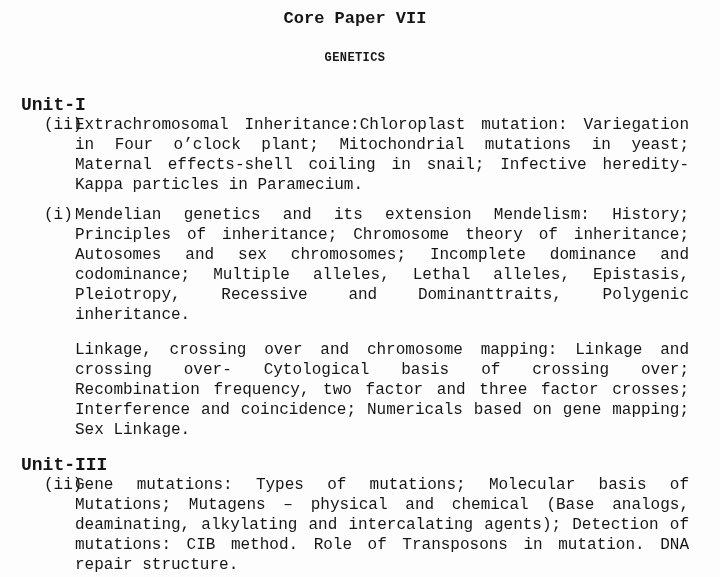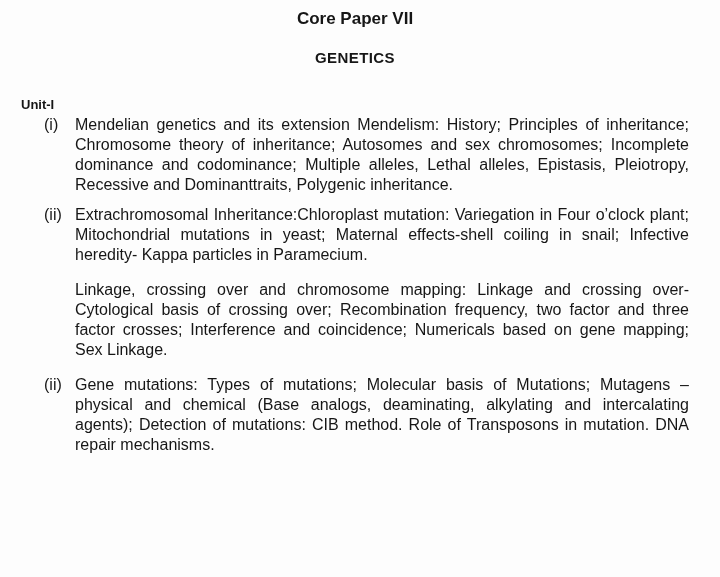--- a/index.html
+++ b/index.html
@@ -7,45 +7,45 @@
     padding: 0;
     background: #fdfdfd;
   }
   .page {
     position: relative;
     box-sizing: border-box;
     width: 720px;
     height: 577px;
     background: #fdfdfd;
     color: #161616;
-    font-family: Liberation Sans, sans-serif;
+    font-family: Liberation Mono, monospace;
     padding: 8px 31px 0 21px;
     overflow: hidden;
   }
   .doc-title {
     margin: 0;
     text-align: center;
     font-size: 17px;
     font-weight: bold;
     line-height: 22px;
   }
   .doc-subtitle {
     margin: 17px 0 26px 0;
     text-align: center;
-    font-size: 15px;
+    font-size: 12px;
     font-weight: bold;
     line-height: 22px;
     letter-spacing: 0.4px;
   }
   .unit {
     margin-top: 15px;
   }
   .unit-heading {
     margin: 0;
-    font-size: 13px;
+    font-size: 18px;
     font-weight: bold;
     line-height: 20px;
   }
   .item {
     margin: 0 0 10px 54px;
     text-align: justify;
     font-size: 16px;
     line-height: 20px;
   }
   .marker {
@@ -58,25 +58,26 @@
 </head>
 <body>
 
 <div class="page">
 
   <div class="doc-title">Core Paper VII</div>
   <div class="doc-subtitle">GENETICS</div>
 
   <section class="unit">
     <div class="unit-heading">Unit-I</div>
+    <p class="item"><span class="marker">(ii)</span><span class="item-text">Extrachromosomal Inheritance:Chloroplast mutation: Variegation in Four o’clock plant; Mitochondrial mutations in yeast; Maternal effects-shell coiling in snail; Infective heredity- Kappa particles in Paramecium.</span></p>
     <p class="item"><span class="marker">(i)</span><span class="item-text">Mendelian genetics and its extension Mendelism: History; Principles of inheritance; Chromosome theory of inheritance; Autosomes and sex chromosomes; Incomplete dominance and codominance; Multiple alleles, Lethal alleles, Epistasis, Pleiotropy, Recessive and Dominanttraits, Polygenic inheritance.</span></p>
-    <p class="item"><span class="marker">(ii)</span><span class="item-text">Extrachromosomal Inheritance:Chloroplast mutation: Variegation in Four o’clock plant; Mitochondrial mutations in yeast; Maternal effects-shell coiling in snail; Infective heredity- Kappa particles in Paramecium.</span></p>
   </section>
 
   <section class="unit">
     <p class="item"><span class="marker"></span><span class="item-text">Linkage, crossing over and chromosome mapping: Linkage and crossing over- Cytological basis of crossing over; Recombination frequency, two factor and three factor crosses; Interference and coincidence; Numericals based on gene mapping; Sex Linkage.</span></p>
   </section>
 
   <section class="unit">
-    <p class="item"><span class="marker">(ii)</span><span class="item-text">Gene mutations: Types of mutations; Molecular basis of Mutations; Mutagens – physical and chemical (Base analogs, deaminating, alkylating and intercalating agents); Detection of mutations: CIB method. Role of Transposons in mutation. DNA repair mechanisms.</span></p>
+    <div class="unit-heading">Unit-III</div>
+    <p class="item"><span class="marker">(ii)</span><span class="item-text">Gene mutations: Types of mutations; Molecular basis of Mutations; Mutagens – physical and chemical (Base analogs, deaminating, alkylating and intercalating agents); Detection of mutations: CIB method. Role of Transposons in mutation. DNA repair structure.</span></p>
   </section>
 
 </div>
 
 </body></html>

